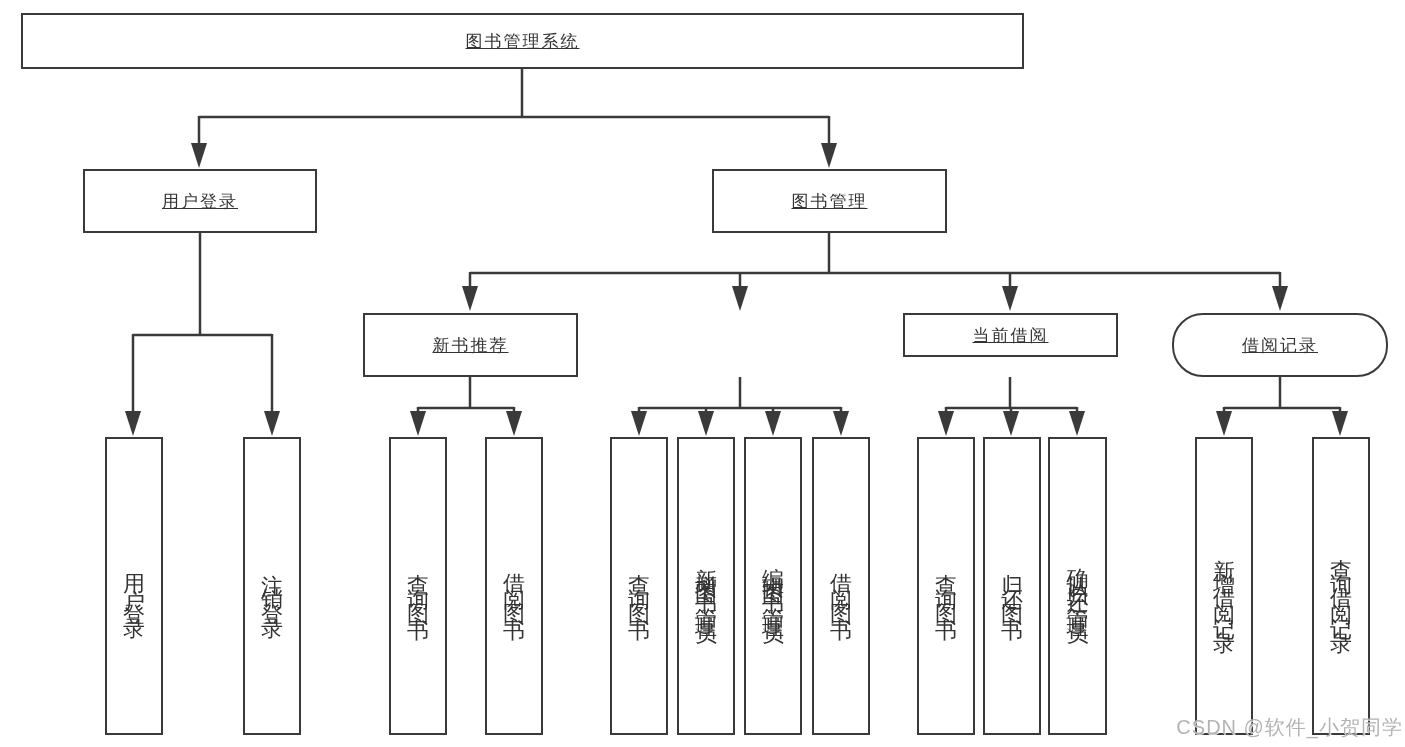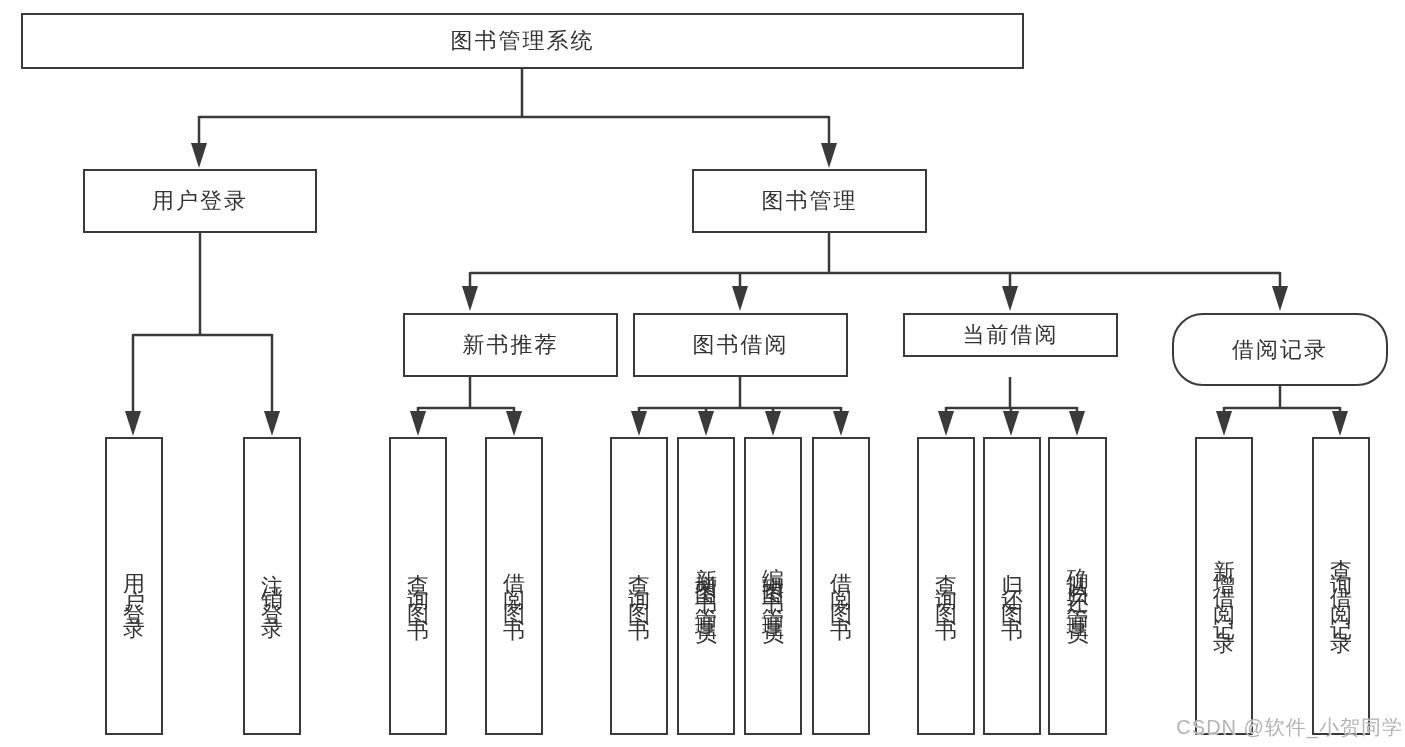--- a/index.html
+++ b/index.html
@@ -22,23 +22,24 @@
     background: #ffffff;
     border: 2.5px solid #3a3a3a;
     display: flex;
     align-items: center;
     justify-content: center;
     color: #333333;
     z-index: 1;
     text-align: center;
   }
   .node.h {
-    font-size: 22px;
+    font-size: 17px;
     letter-spacing: 2px;
     line-height: 1;
+    text-decoration: underline;
   }
   .node.v {
     writing-mode: vertical-rl;
     text-orientation: mixed;
     font-size: 22px;
     letter-spacing: 15px;
     line-height: 1;
   }
   .node.v.tight {
     letter-spacing: 8px;
@@ -80,26 +81,25 @@
       <polygon points="946,436 938,411 954,411" fill="#3a3a3a"></polygon>
       <polygon points="1011,436 1003,411 1019,411" fill="#3a3a3a"></polygon>
       <polygon points="1077,436 1069,411 1085,411" fill="#3a3a3a"></polygon>
       <polygon points="1224,436 1216,411 1232,411" fill="#3a3a3a"></polygon>
       <polygon points="1340,436 1332,411 1348,411" fill="#3a3a3a"></polygon>
     </svg>
 
   <div class="node h" style="left:21px; top:13px; width:1003px; height:56px;">图书管理系统</div>
 
   <div class="node h" style="left:83px; top:169px; width:234px; height:64px;">用户登录</div>
-  <div class="node h" style="left:692px; top:169px; width:235px; height:64px;">图书管理</div>
+  <div class="node h" style="left:712px; top:169px; width:235px; height:64px;">图书管理</div>
 
-  <div class="node h" style="left:363px; top:313px; width:215px; height:64px;margin-left:40px;">新书推荐</div>
-  <div class="node h" style="left:633px; top:313px; width:215px; height:64px;">图书借阅</div>
+  <div class="node h" style="left:363px; top:313px; width:215px; height:64px;">新书推荐</div>
   <div class="node h" style="left:903px; top:313px; width:215px; height:44px;">当前借阅</div>
-  <div class="node h" style="left:1172px; top:313px; width:216px; height:73px;border-radius:31px;">借阅记录</div>
+  <div class="node h" style="left:1172px; top:313px; width:216px; height:64px;border-radius:31px;">借阅记录</div>
 
   <div class="node v" style="left:105px; top:437px; width:58px; height:298px;">用户登录</div>
   <div class="node v" style="left:243px; top:437px; width:58px; height:298px;">注销登录</div>
 
   <div class="node v" style="left:389px; top:437px; width:58px; height:298px;">查询图书</div>
   <div class="node v" style="left:485px; top:437px; width:58px; height:298px;">借阅图书</div>
 
   <div class="node v" style="left:610px; top:437px; width:58px; height:298px;">查询图书</div>
   <div class="node v tight" style="left:677px; top:437px; width:58px; height:298px;">新增图书（管理员）</div>
   <div class="node v tight" style="left:744px; top:437px; width:58px; height:298px;">编辑图书（管理员）</div>

